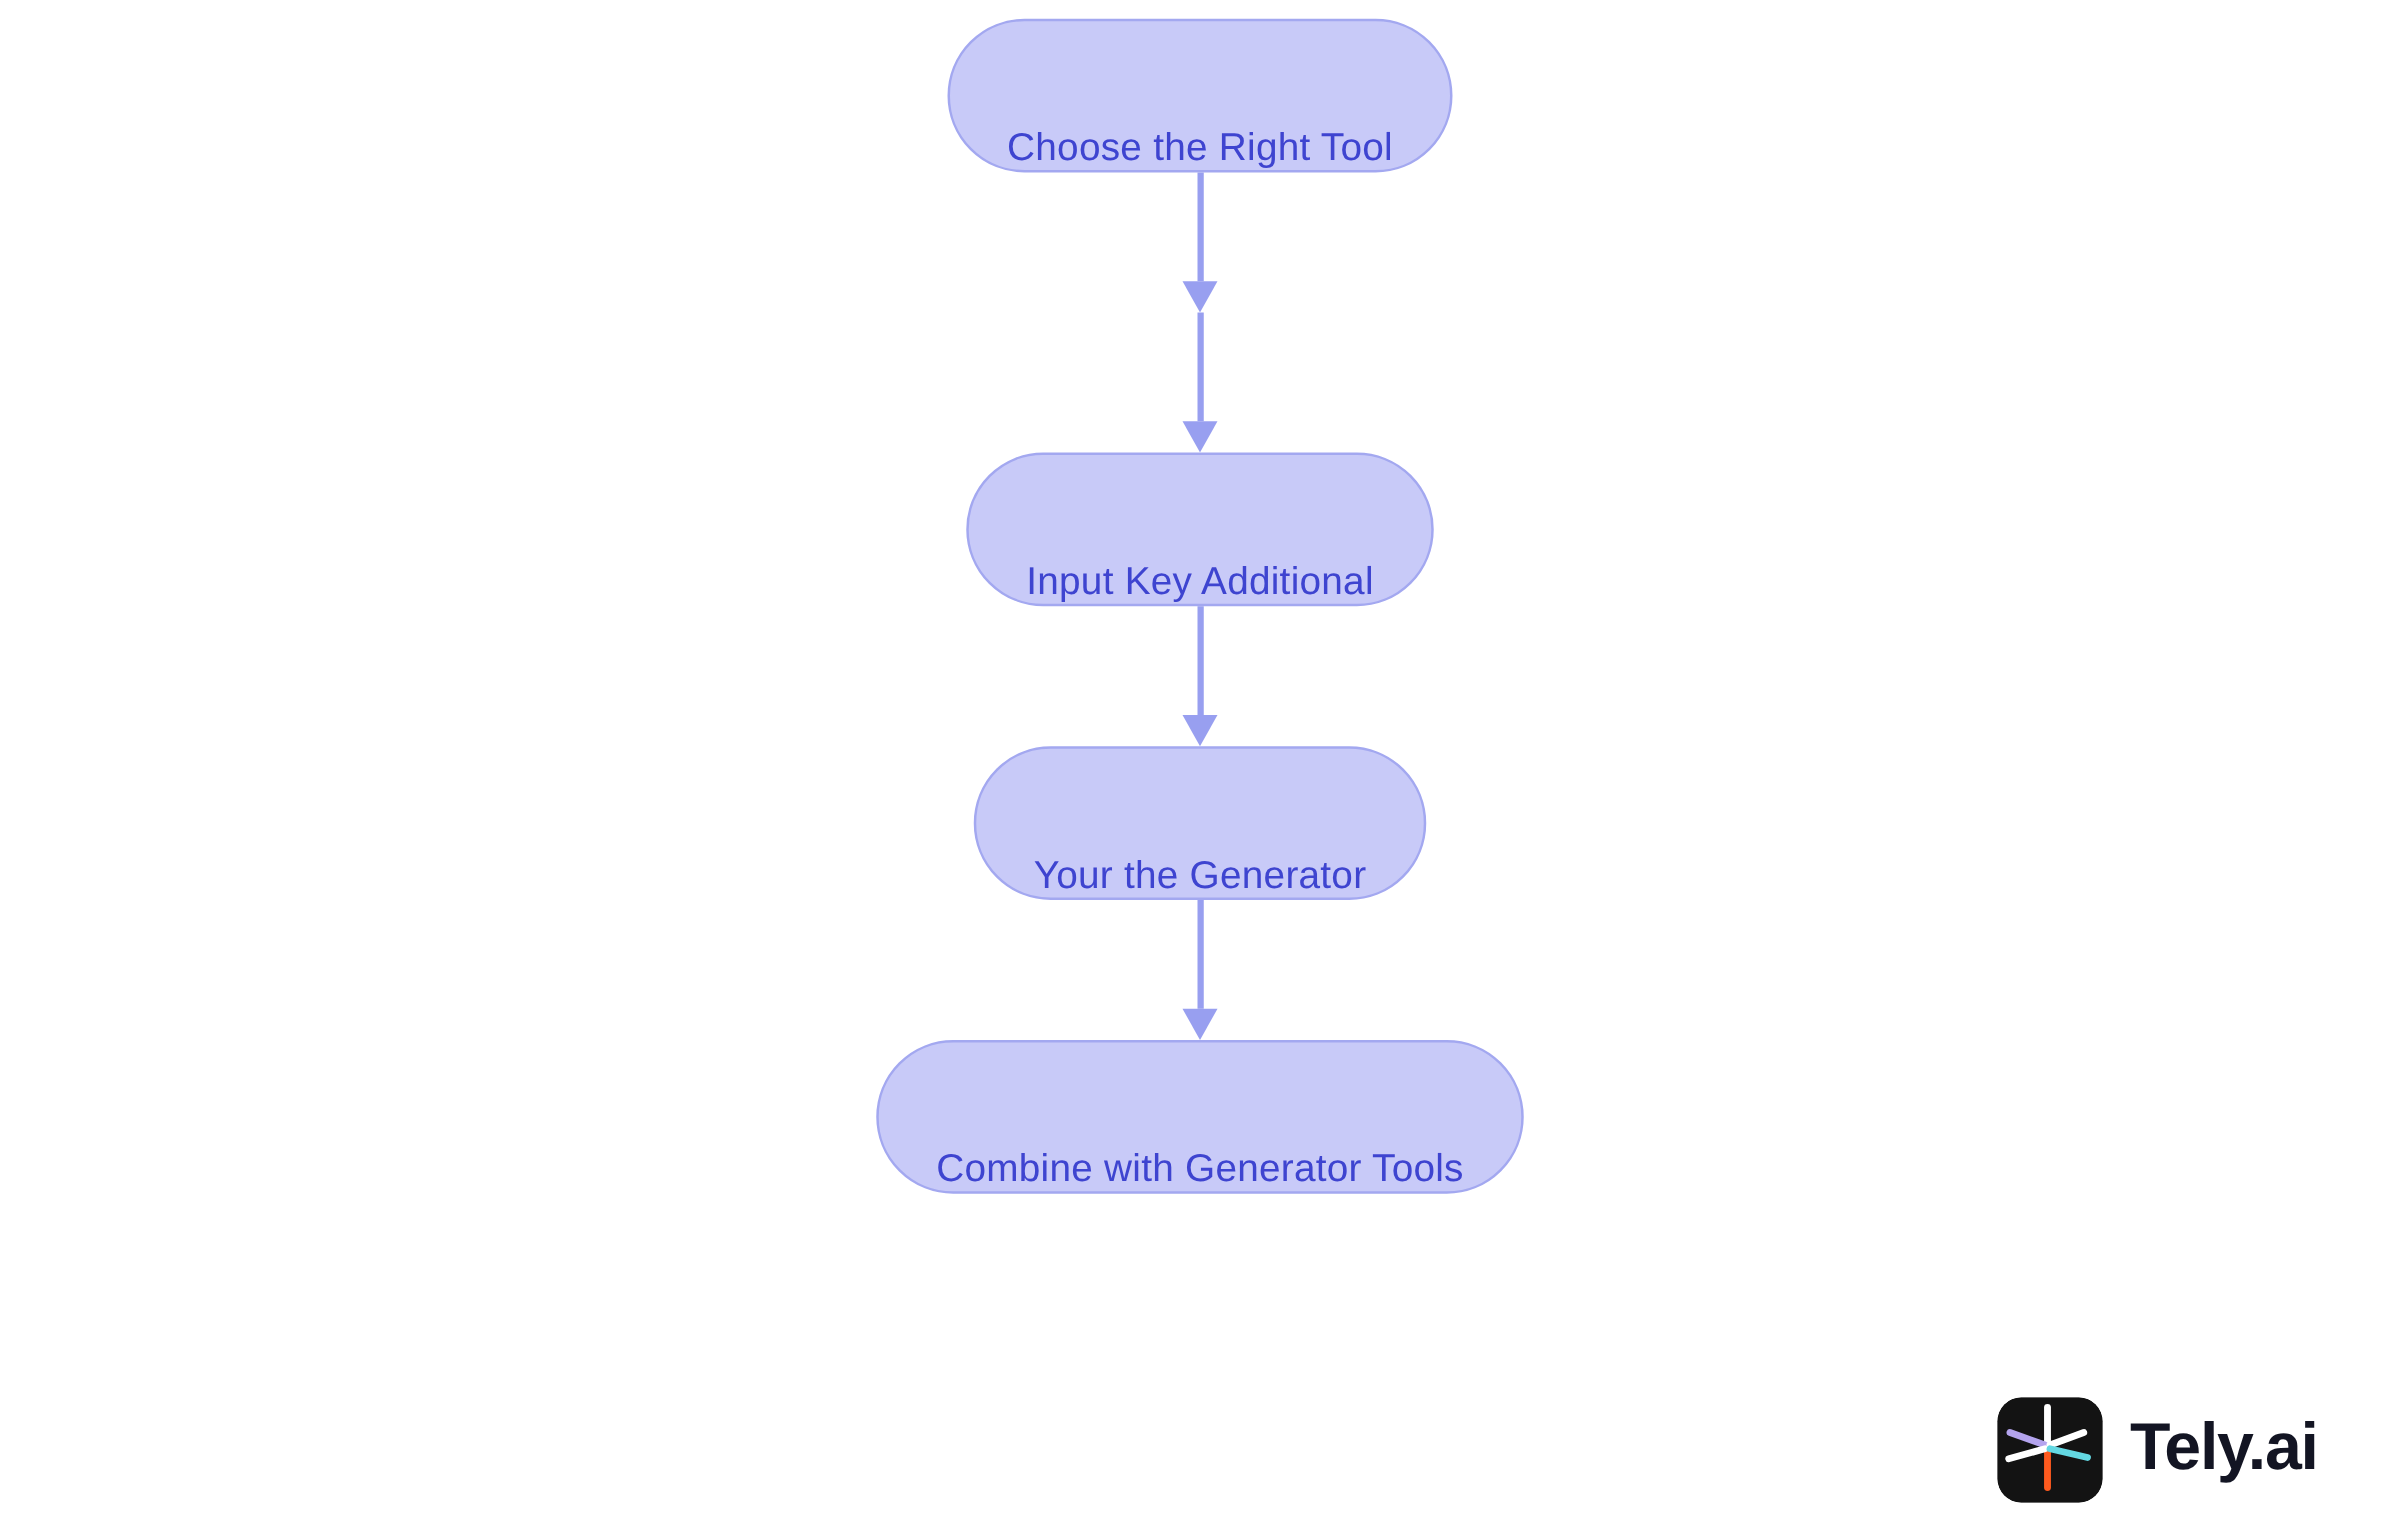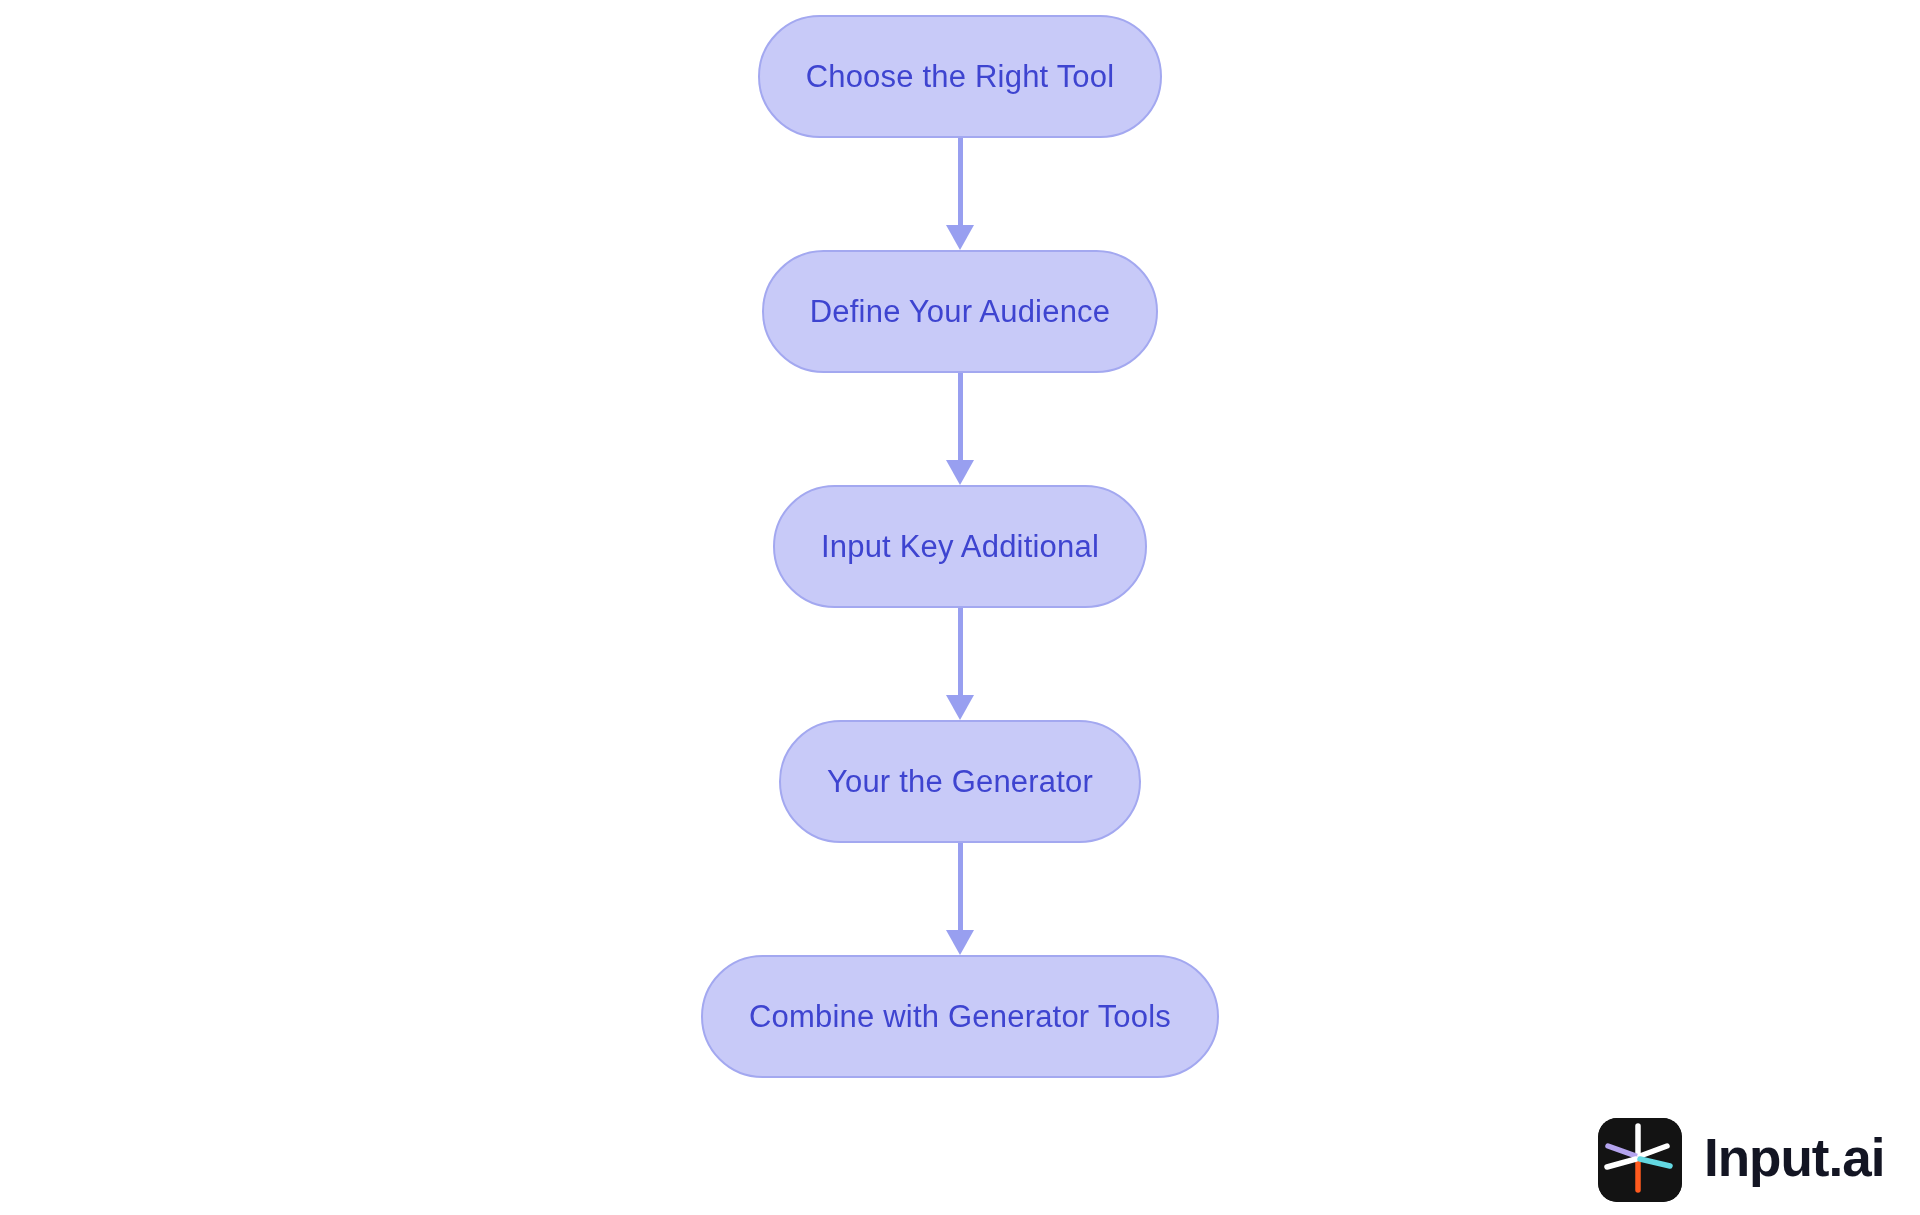--- a/index.html
+++ b/index.html
@@ -21,21 +21,21 @@
     flex-direction: column;
     align-items: center;
   }
   .node {
     box-sizing: border-box;
     height: 123px;
     border-radius: 62px;
     background: #c8caf8;
     border: 2px solid #a3a8f0;
     display: flex;
-    align-items: center;
+    align-items: flex-end;
     justify-content: center;
     padding: 0 46px;
     color: #3e44d0;
     font-size: 31px;
     letter-spacing: 0.2px;
     white-space: nowrap;
   }
   .arrow {
     height: 112px;
     width: 30px;
@@ -85,23 +85,20 @@
 
     <div class="node">
       <span>Choose the Right Tool</span>
     </div>
 
     <div class="arrow">
       <div class="arrow-line"></div>
       <div class="arrow-head"></div>
     </div>
 
-    <div class="node">
-      <span>Define Your Audience</span>
-    </div>
 
     <div class="arrow">
       <div class="arrow-line"></div>
       <div class="arrow-head"></div>
     </div>
 
     <div class="node">
       <span>Input Key Additional</span>
     </div>
 
@@ -128,16 +125,16 @@
   <div class="brand">
     <svg class="brand-icon" viewBox="0 0 84 84" xmlns="http://www.w3.org/2000/svg">
       <rect x="0" y="0" width="84" height="84" rx="19" fill="#131313"></rect>
       <line x1="40" y1="39" x2="40" y2="8" stroke="#ffffff" stroke-width="5.5" stroke-linecap="round"></line>
       <line x1="40" y1="41" x2="40" y2="72" stroke="#ff5a1e" stroke-width="5.5" stroke-linecap="round"></line>
       <line x1="38" y1="38" x2="10" y2="28" stroke="#b4a4ee" stroke-width="5.5" stroke-linecap="round"></line>
       <line x1="38" y1="41" x2="9" y2="49" stroke="#ffffff" stroke-width="5.5" stroke-linecap="round"></line>
       <line x1="42" y1="38" x2="69" y2="28" stroke="#ffffff" stroke-width="5.5" stroke-linecap="round"></line>
       <line x1="42" y1="41" x2="72" y2="48" stroke="#63d8e2" stroke-width="5.5" stroke-linecap="round"></line>
     </svg>
-    <div class="brand-name">Input.ai</div>
+    <div class="brand-name">Tely.ai</div>
   </div>
 
 </div>
 
 </body></html>

